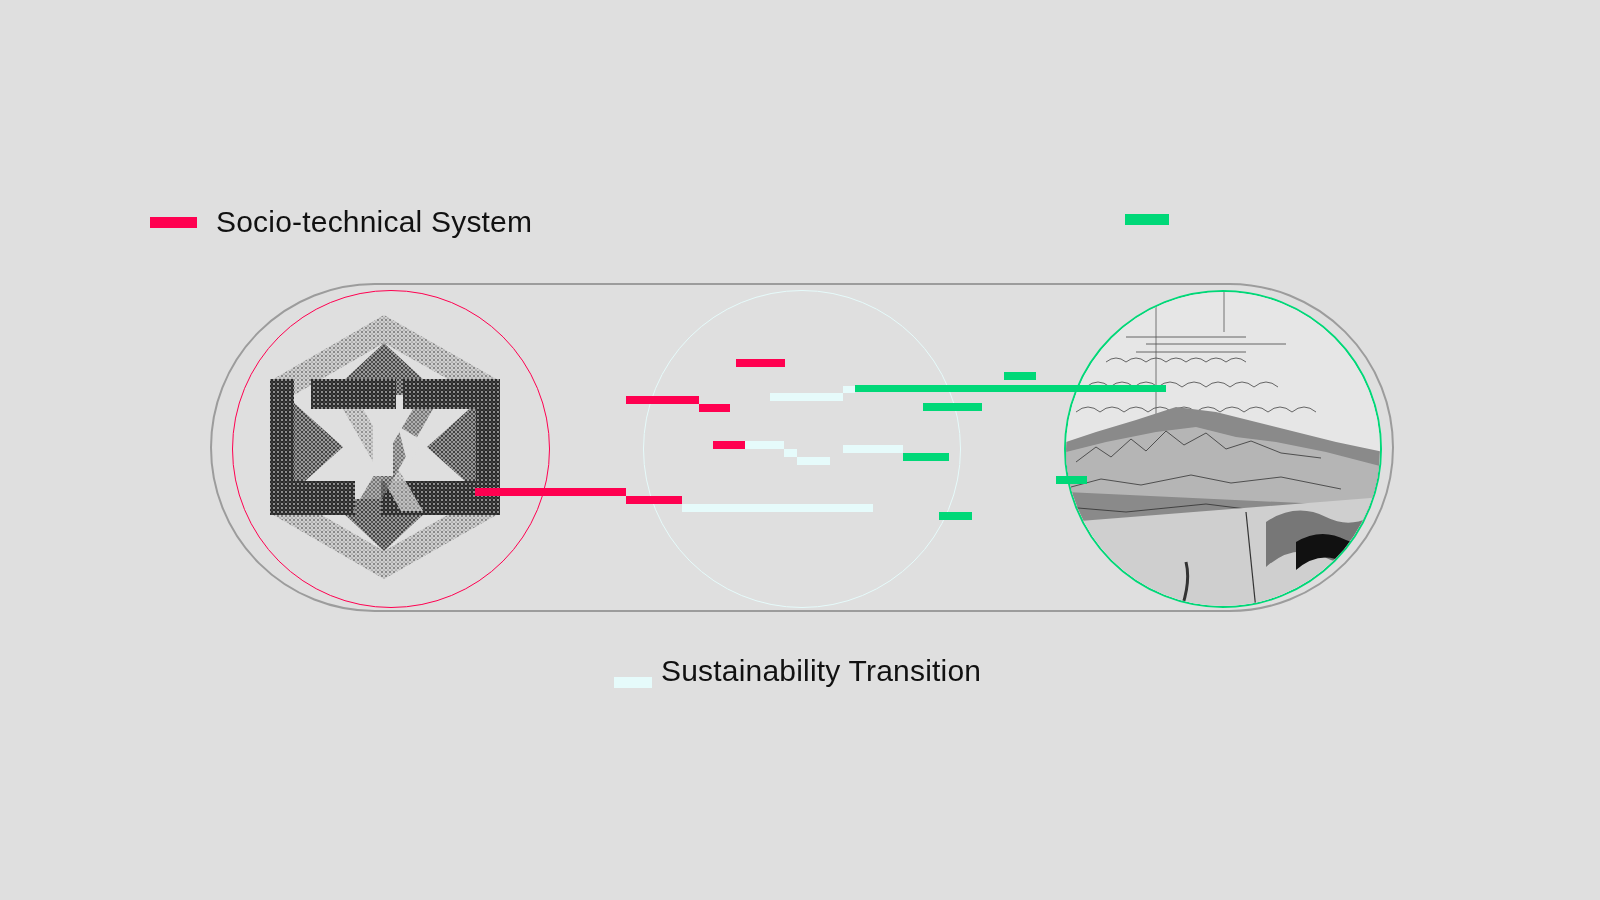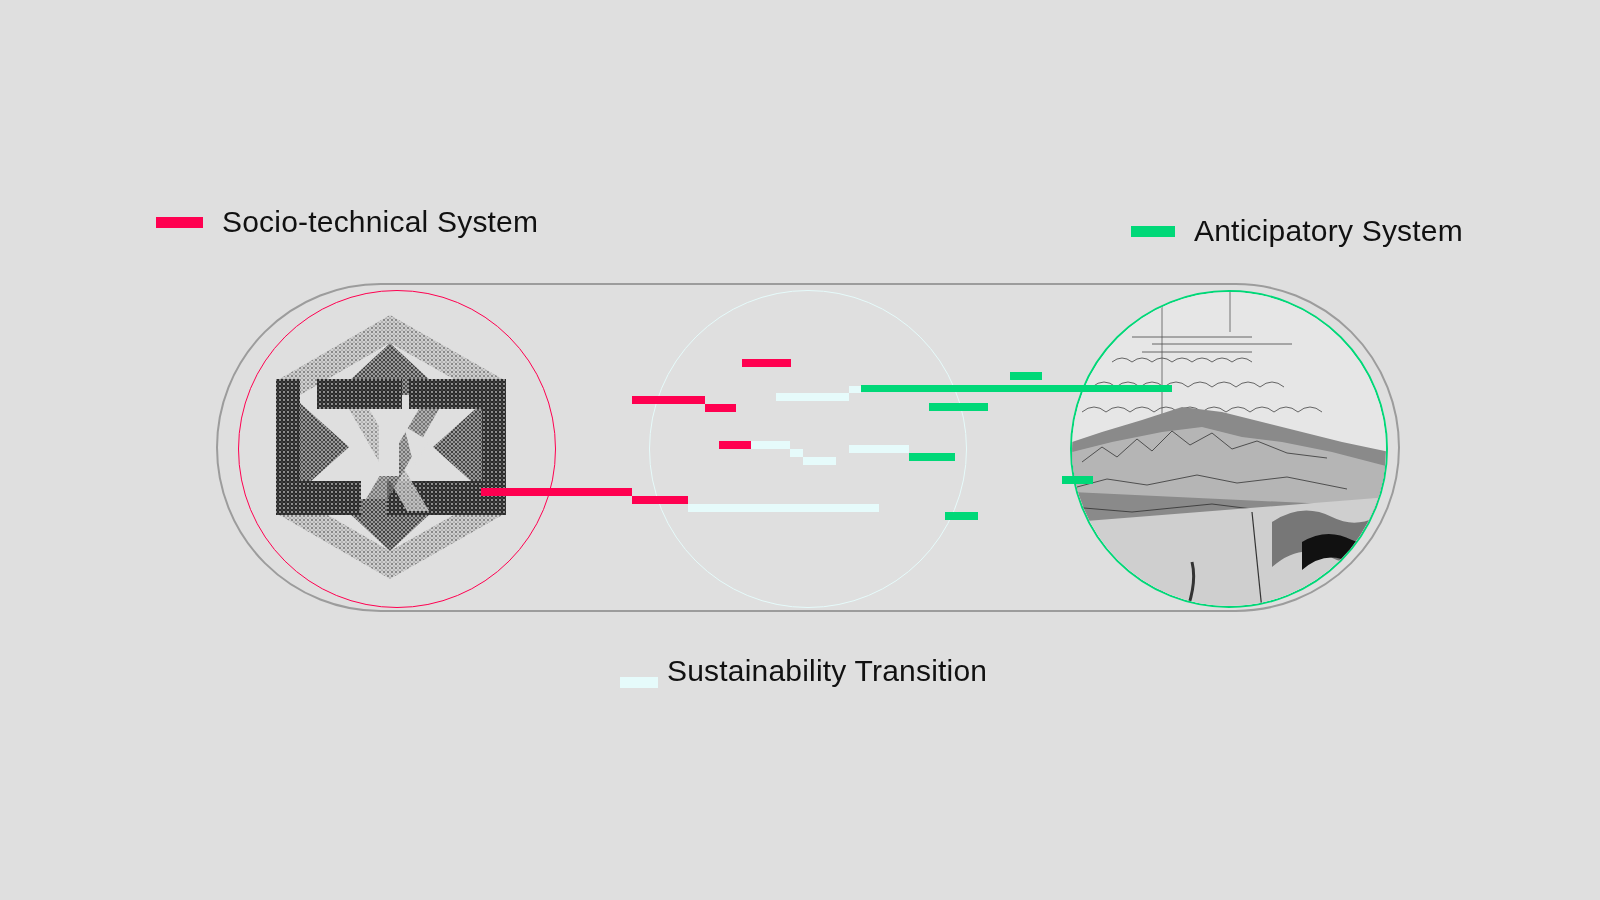--- a/index.html
+++ b/index.html
@@ -24,21 +24,21 @@
       height: 11px;
       margin-right: 19px;
     }
     #legend-socio { left: 147px; top: 205px; }
     #legend-socio .swatch { width: 47px; }
     #legend-antic { left: 1122px; top: 214px; }
     #legend-antic .swatch { width: 44px; }
     #legend-sust { left: 611px; top: 654px; align-items: flex-end; }
     #legend-sust .swatch { width: 38px; margin-right: 9px; }
 
-    .stage { position: absolute; left: 9px; top: 0; width: 1467px; height: 900px; }
+    .stage { position: absolute; left: 3px; top: 0; width: 1467px; height: 900px; }
     .pill {
       position: absolute;
       left: 207px; top: 283px;
       width: 1184px; height: 329px;
       border: 2.5px solid #9c9c9c;
       border-radius: 170px;
       box-sizing: border-box;
     }
     .circle {
       position: absolute;
@@ -57,21 +57,20 @@
 
 <div class="stage">
 
   <div class="legend" id="legend-socio">
     <span class="swatch" style="background:#ff0050"></span>
     <span>Socio-technical System</span>
   </div>
 
   <div class="legend" id="legend-antic">
     <span class="swatch" style="background:#00d878"></span>
-    <span>Anticipatory System</span>
   </div>
 
   <div class="legend" id="legend-sust">
     <span class="swatch" style="background:#e6fbfb"></span>
     <span>Sustainability Transition</span>
   </div>
 
   <div class="pill"></div>
 
   <div class="circle" id="circle-left">

